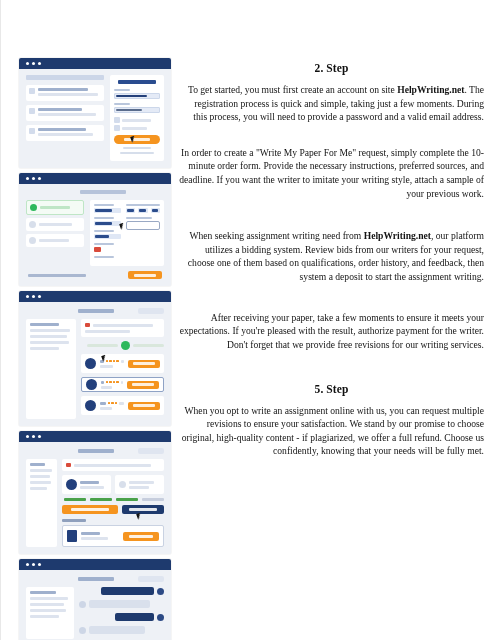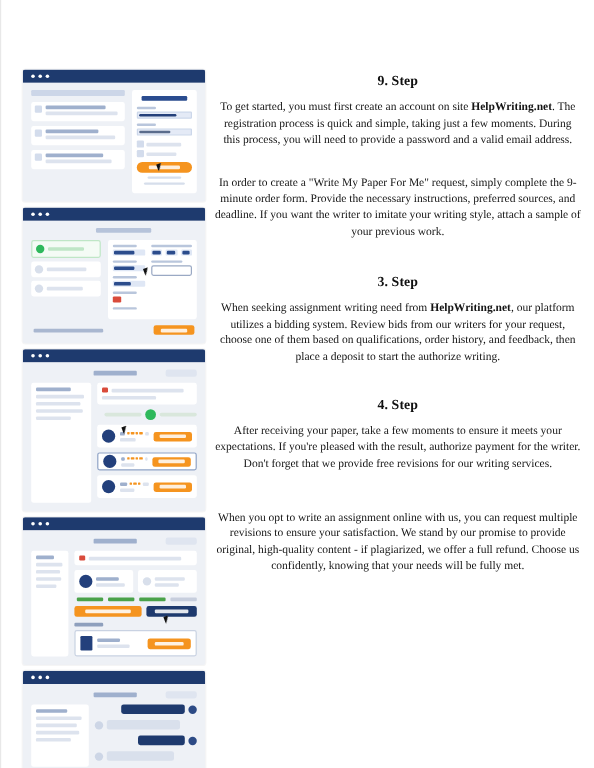--- a/index.html
+++ b/index.html
@@ -54,21 +54,21 @@
     font-weight: bold;
     font-size: 11.5px;
     color: #101010;
     margin: 0 0 9px 0;
     letter-spacing: 0.1px;
   }
   .step-body {
     font-size: 9.6px;
     line-height: 1.42;
     color: #141414;
-    text-align: center;
+    text-align: right;
     margin: 0;
   }
   .step-body b { font-weight: bold; }
 
   
   .sb1 { margin-bottom: 22px; }
   .sb2 { margin-bottom: 29px; }
   .sb3 { margin-bottom: 27px; }
   .sb4 { margin-bottom: 31px; }
   .sb5 { margin-bottom: 0; }
@@ -616,37 +616,36 @@
         </div>
 
       </div>
     </div>
 
   </div>
 
   <div class="steps">
 
     <div class="step-block sb1">
-      <div class="step-head">9. Step</div>
+      <div class="step-head">2. Step</div>
       <p class="step-body"><span>To get started, you must first create an account on site </span><b>HelpWriting.net</b><span>. The registration process is quick and simple, taking just a few moments. During this process, you will need to provide a password and a valid email address.</span></p>
     </div>
 
     <div class="step-block sb2">
-      <p class="step-body"><span>In order to create a "Write My Paper For Me" request, simply complete the 9-minute order form. Provide the necessary instructions, preferred sources, and deadline. If you want the writer to imitate your writing style, attach a sample of your previous work.</span><b></b><span></span></p>
+      <p class="step-body"><span>In order to create a "Write My Paper For Me" request, simply complete the 10-minute order form. Provide the necessary instructions, preferred sources, and deadline. If you want the writer to imitate your writing style, attach a sample of your previous work.</span><b></b><span></span></p>
     </div>
 
     <div class="step-block sb3">
-      <div class="step-head">3. Step</div>
-      <p class="step-body"><span>When seeking assignment writing need from </span><b>HelpWriting.net</b><span>, our platform utilizes a bidding system. Review bids from our writers for your request, choose one of them based on qualifications, order history, and feedback, then place a deposit to start the authorize writing.</span></p>
+      <p class="step-body"><span>When seeking assignment writing need from </span><b>HelpWriting.net</b><span>, our platform utilizes a bidding system. Review bids from our writers for your request, choose one of them based on qualifications, order history, and feedback, then system a deposit to start the assignment writing.</span></p>
     </div>
 
     <div class="step-block sb4">
-      <div class="step-head">4. Step</div>
       <p class="step-body"><span>After receiving your paper, take a few moments to ensure it meets your expectations. If you're pleased with the result, authorize payment for the writer. Don't forget that we provide free revisions for our writing services.</span><b></b><span></span></p>
     </div>
 
     <div class="step-block sb5">
-      <p class="step-body"><span>When you opt to write an assignment online with us, you can request multiple revisions to ensure your satisfaction. We stand by our promise to provide original, high-quality content - if plagiarized, we offer a full refund. Choose us confidently, knowing that your needs will be fully met.</span><b></b><span></span></p>
+      <div class="step-head">5. Step</div>
+      <p class="step-body"><span>When you opt to write an assignment online with us, you can request multiple revisions to ensure your satisfaction. We stand by our promise to choose original, high-quality content - if plagiarized, we offer a full refund. Choose us confidently, knowing that your needs will be fully met.</span><b></b><span></span></p>
     </div>
 
   </div>
 
 </div>
 
 </body></html>

